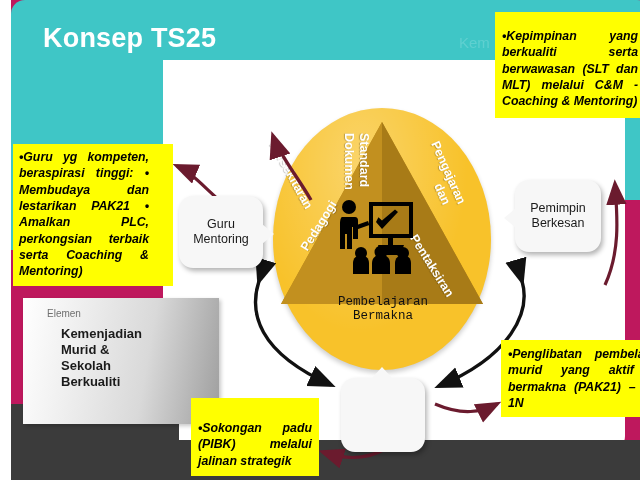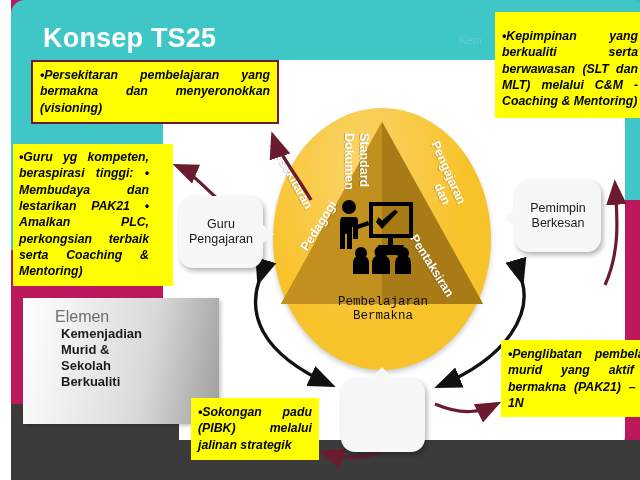--- a/index.html
+++ b/index.html
@@ -38,31 +38,31 @@
     background:#3b3b3b;
   }
 
   .slide-title{
     position:absolute;left:32px;top:23px;
     font-size:27px;font-weight:bold;color:#ffffff;
     letter-spacing:.2px;white-space:nowrap;
   }
   .ghost-text{
     position:absolute;left:448px;top:34px;
-    font-size:11px;color:#5fd0d0;white-space:nowrap;
+    font-size:15px;color:#5fd0d0;white-space:nowrap;
   }
 
   
   .elemen-panel{
     position:absolute;left:12px;top:298px;width:196px;height:126px;
     background:linear-gradient(100deg,#ffffff 0%,#f2f2f2 22%,#d9d9d9 62%,#9e9e9e 100%);
     box-shadow:2px 2px 4px rgba(0,0,0,.22);
   }
   .elemen-panel .kicker{
-    position:absolute;left:32px;top:10px;font-size:16px;color:#6f6f6f;
+    position:absolute;left:24px;top:10px;font-size:10px;color:#6f6f6f;
   }
   .elemen-panel .headline{
     position:absolute;left:38px;top:28px;font-size:13px;font-weight:bold;
     color:#1b1b1b;line-height:1.22;
   }
 
   
   .ring{
     position:absolute;left:262px;top:108px;width:218px;height:262px;
     background:#f8c22a;border-radius:50%;
@@ -125,21 +125,21 @@
   .callout{
     position:absolute;background:#ffff00;color:#000;
     font-style:italic;font-weight:bold;font-size:12.3px;line-height:1.33;
     text-align:justify;box-sizing:border-box;
   }
   .callout.bordered{border:2px solid #6b1b2e;}
   .co1{left:20px;top:60px;width:248px;padding:5px 7px 6px 7px;}
   .co2{left:2px;top:144px;width:160px;padding:5px 24px 6px 6px;}
   .co3{left:484px;top:12px;width:150px;padding:16px 7px 8px 7px;}
   .co4{left:490px;top:340px;width:180px;padding:6px 7px 6px 7px;}
-  .co5{left:180px;top:398px;width:128px;padding:6px 7px 7px 7px;}
+  .co5{left:180px;top:398px;width:128px;padding:22px 7px 7px 7px;}
 
   svg.overlay{position:absolute;left:0;top:0;width:640px;height:480px;pointer-events:none;}
 </style>
 </head>
 <body>
 
 <div id="stage">
 
   <div class="teal-band"></div>
   <div class="teal-left"></div>
@@ -218,36 +218,33 @@
     <path d="M594,285 C610,250 606,214 604,184" fill="none" stroke="#6b1b2e" stroke-width="3.2" marker-end="url(#mr)"></path>
 
     <path d="M424,404 C452,416 470,412 486,404" fill="none" stroke="#6b1b2e" stroke-width="3.2" marker-end="url(#mr)"></path>
 
     <path d="M376,448 C352,462 330,458 312,452" fill="none" stroke="#6b1b2e" stroke-width="3.2" marker-end="url(#mr)"></path>
   </svg>
 
   <div class="node node-guru">
     <span class="pin-r"></span>
     <span style="white-space:pre-line">Guru
-Pengajaran</span>
+Mentoring</span>
   </div>
 
   <div class="node node-pemimpin">
     <span class="pin-l"></span>
     <span style="white-space:pre-line">Pemimpin
 Berkesan</span>
   </div>
 
   <div class="node node-sokongan">
     <span class="pin-t"></span>
   </div>
 
-  <div class="callout co1 bordered">
-    <span>•Persekitaran pembelajaran yang bermakna dan menyeronokkan (visioning)</span>
-  </div>
   <div class="callout co2">
     <span>•Guru yg kompeten, beraspirasi tinggi: • Membudaya dan lestarikan PAK21 • Amalkan PLC, perkongsian terbaik serta Coaching &amp; Mentoring)</span>
   </div>
   <div class="callout co3">
     <span>•Kepimpinan yang berkualiti serta berwawasan (SLT dan MLT) melalui C&amp;M - Coaching &amp; Mentoring)</span>
   </div>
   <div class="callout co4">
     <span>•Penglibatan pembelajaran murid yang aktif lagi bermakna (PAK21) – 4K + 1N</span>
   </div>
   <div class="callout co5">

